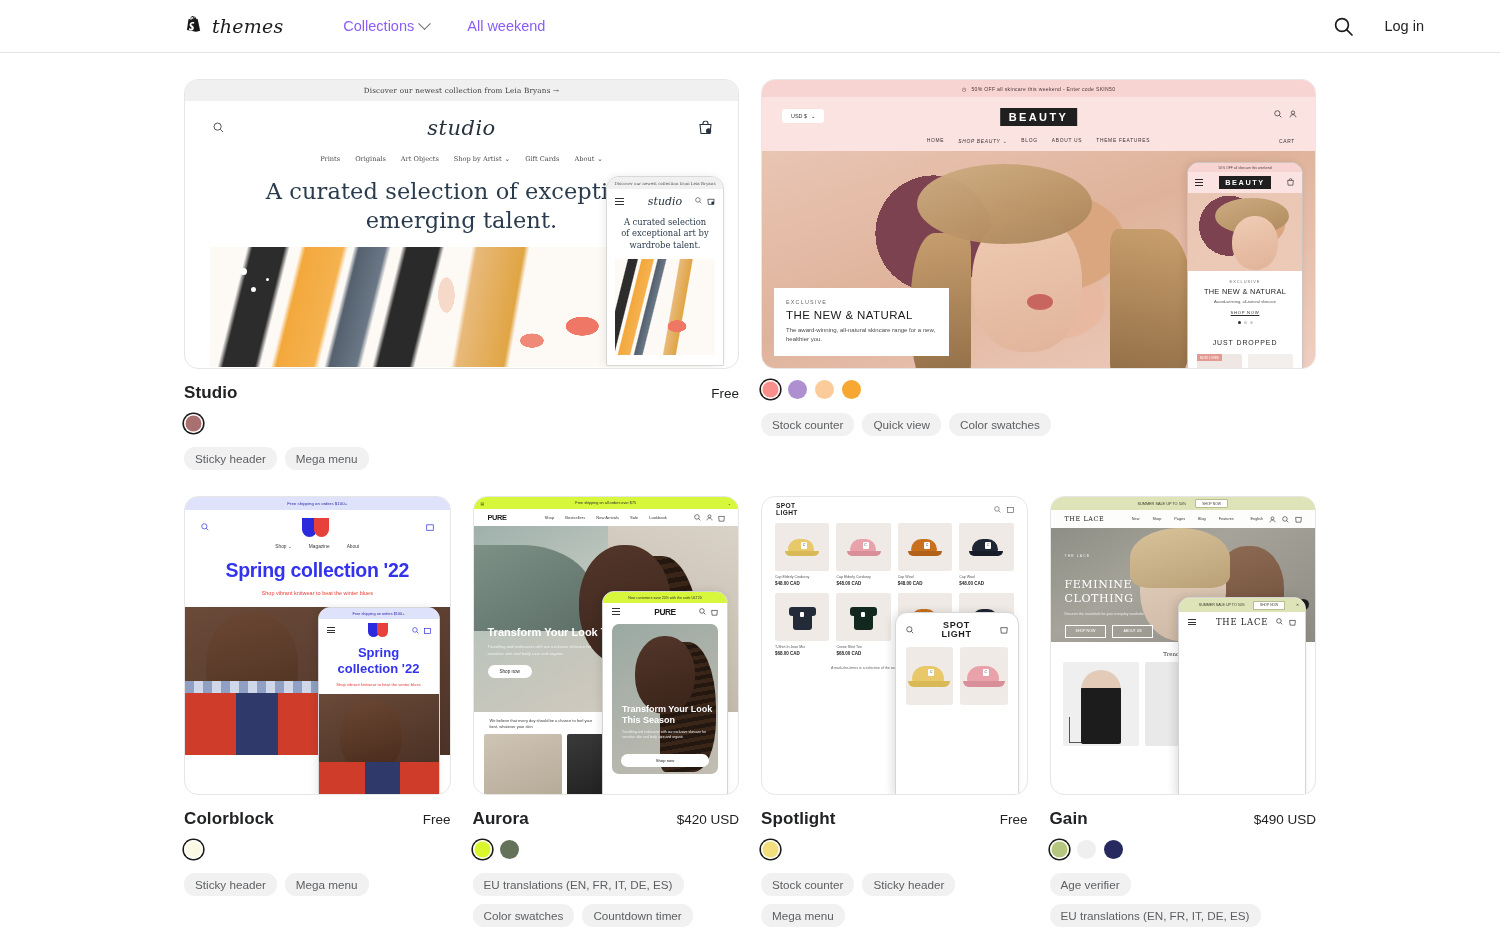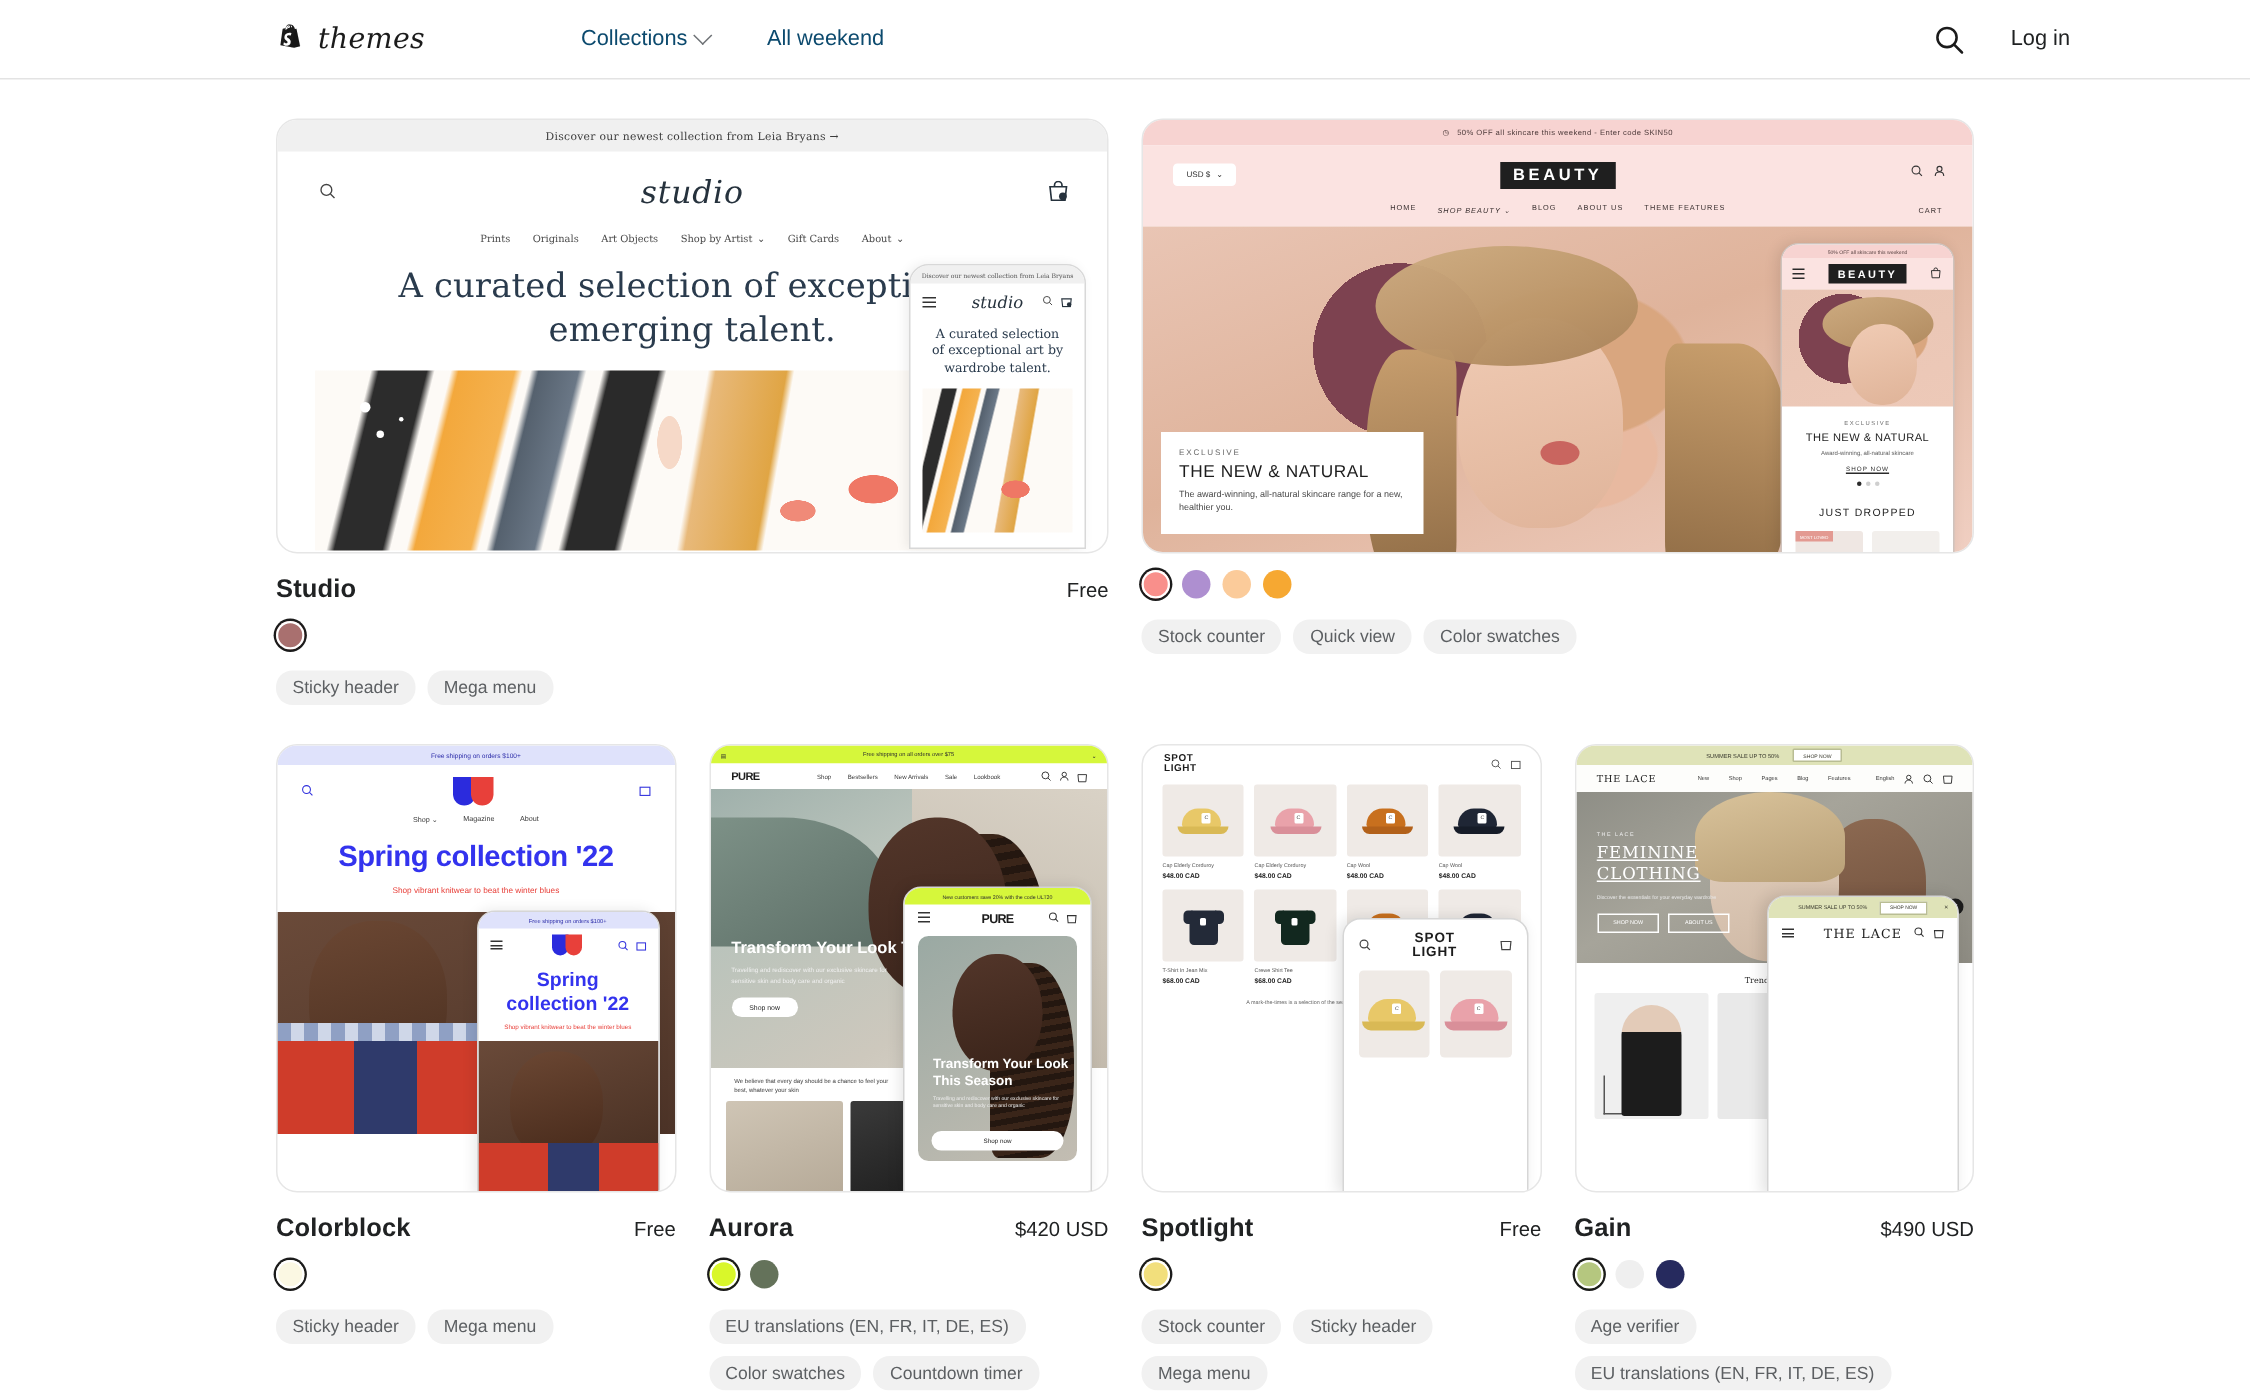--- a/index.html
+++ b/index.html
@@ -10,40 +10,39 @@
     color: #202223;
     overflow: hidden;
   }
 
   
   .site-header {
     height: 53px;
     border-bottom: 1px solid #e3e3e3;
     display: flex;
     align-items: center;
-    padding: 0 120px 0 184px;
+    padding: 0 76px 0 184px;
     background: #fff;
-    gap: 44px;
   }
   .brand { display: flex; align-items: center; gap: 9px; }
   .brand-mark {
     width: 19px; height: 21px;
     display: block;
   }
   .brand-word {
     font-family: "DejaVu Serif", serif;
     font-style: italic;
     font-size: 19px;
     letter-spacing: .2px;
     color: #1b1b1b;
   }
   .nav { display: flex; align-items: center; gap: 38px; margin-left: 60px; }
   .nav-item {
     font-size: 14.5px;
-    color: #0c4a6e;
+    color: #8b5cf6;
     display: flex; align-items: center; gap: 6px;
     cursor: pointer;
   }
   .caret {
     width: 9px; height: 9px;
     border-right: 1.4px solid #6d7175;
     border-bottom: 1.4px solid #6d7175;
     transform: rotate(45deg) translate(-2px,-2px);
   }
   .header-right { margin-left: auto; display: flex; align-items: center; gap: 30px; }
@@ -347,21 +346,21 @@
   .gn-f1{position:absolute;left:34%;top:6%;width:86px;height:106px;border-radius:46%;
     background:linear-gradient(165deg,#e6d3c2,#cdb7a3);}
   .gn-hair{position:absolute;left:30%;top:0;width:100px;height:60px;border-radius:50% 50% 20% 20%;
     background:linear-gradient(165deg,#d9c39b,#b9a077);}
   .gn-f2{position:absolute;left:62%;top:16%;width:70px;height:90px;border-radius:46%;
     background:linear-gradient(165deg,#8d6a52,#6d4e3b);}
   .gn-mint{position:absolute;left:52%;top:62%;width:78px;height:52px;border-radius:20% 20% 0 0;
     background:#bcd6c4;}
   .gn-ov{position:absolute;left:14px;top:26px;}
   .gn-ov .k{font-size:3.6px;letter-spacing:1px;color:#eee;}
-  .gn-ov .t{font-family:"DejaVu Serif",serif;font-size:11px;color:#fff;line-height:1.25;margin-top:4px;letter-spacing:.6px;text-decoration:underline;}
+  .gn-ov .t{font-family:"DejaVu Serif",serif;font-size:11px;color:#fff;line-height:1.25;margin-top:20px;letter-spacing:.6px;}
   .gn-ov .d{font-size:3.5px;color:#e9e9e9;margin-top:6px;max-width:100px;line-height:1.5;}
   .gn-btns{display:flex;gap:6px;margin-top:8px;}
   .gn-btns span{border:.7px solid #fff;color:#fff;font-size:3.6px;padding:3.5px 10px;}
   .gn-sec{text-align:center;font-family:"DejaVu Serif",serif;font-size:5.4px;color:#2b2b2b;padding:9px 0 5px;}
   .gn-row{display:flex;gap:6px;padding:0 12px;}
   .gn-row .t{flex:1;height:84px;border-radius:2px;position:relative;overflow:hidden;background:#efefef;}
   .gn-model{position:absolute;left:24%;top:10%;width:40px;height:74px;
     background:linear-gradient(180deg,#e3cbb8 0 24%, #1c1c1c 24% 100%);border-radius:20px 20px 2px 2px;}
   .gn-chair{position:absolute;left:8%;bottom:4%;width:30px;height:26px;border-left:1px solid #555;border-bottom:1px solid #555;}
   .gn-phone{position:absolute;right:9px;top:100px;width:128px;height:200px;background:#fff;

